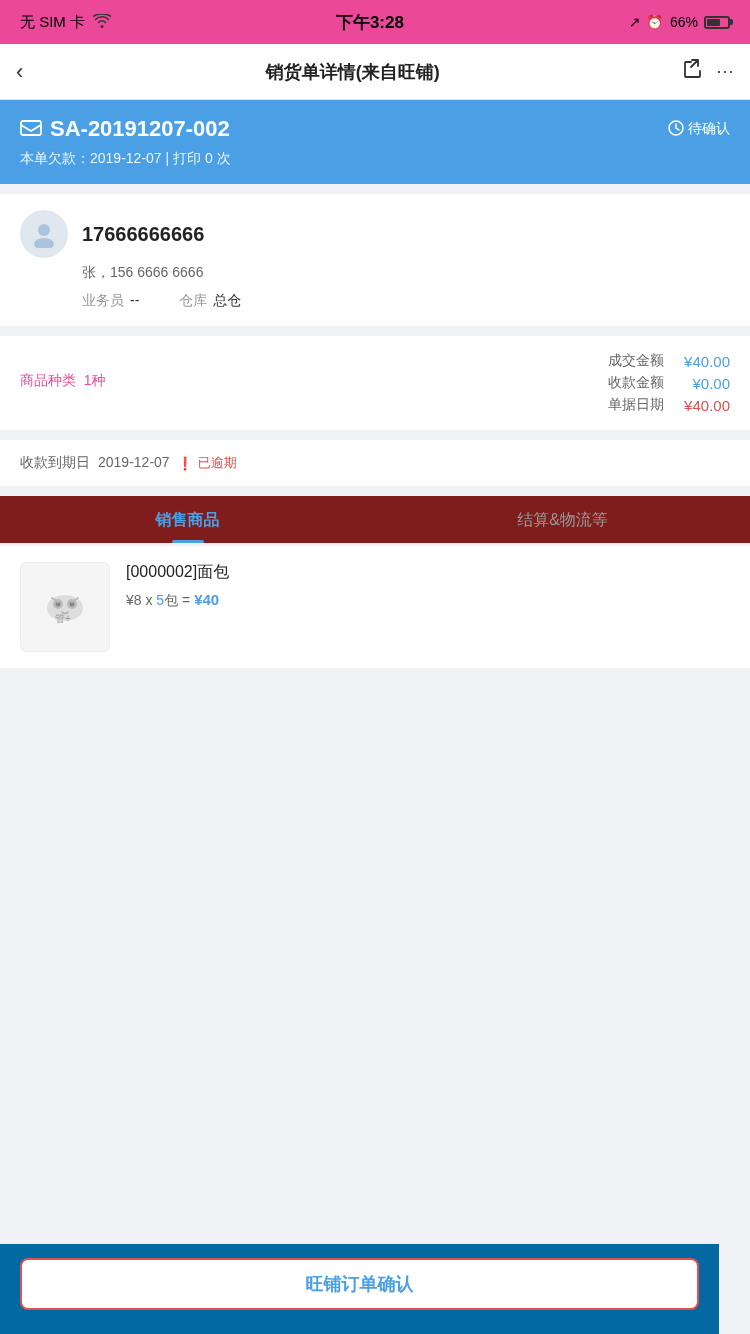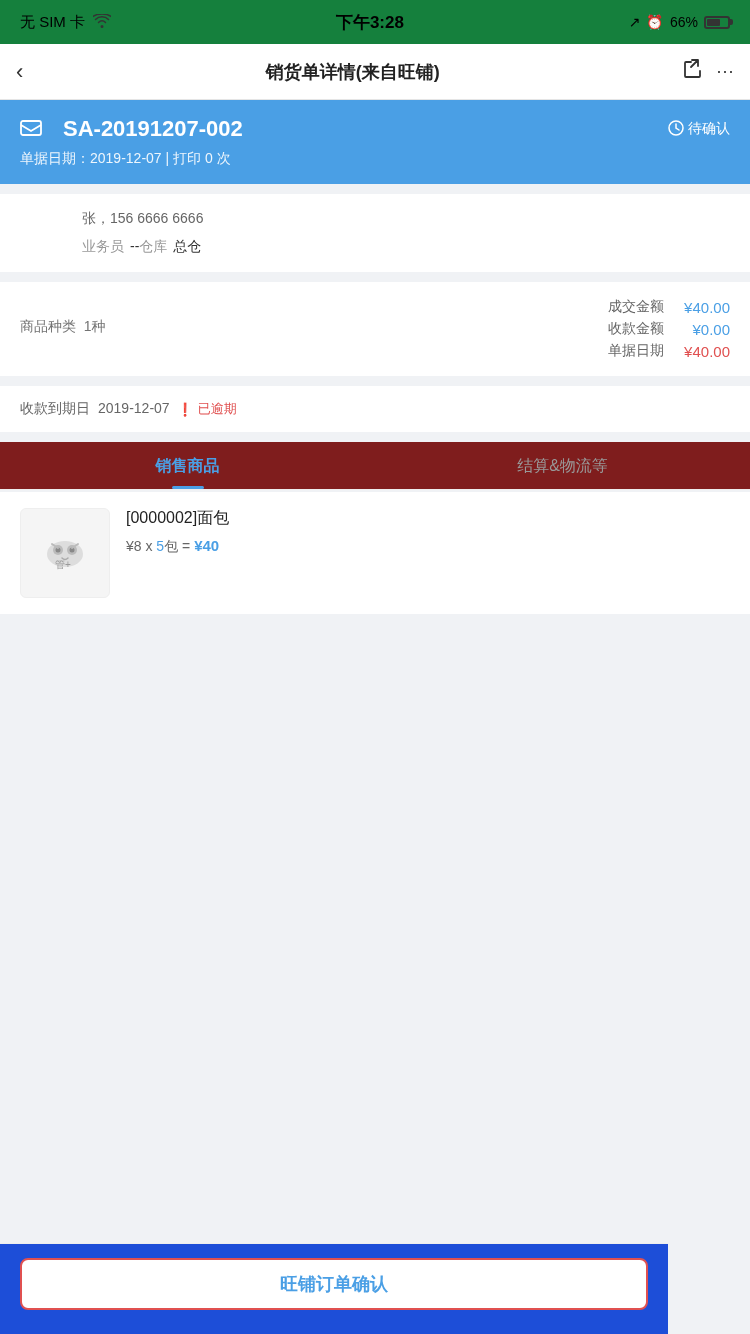--- a/index.html
+++ b/index.html
@@ -8,21 +8,21 @@
       font-family: -apple-system, "PingFang SC", "Helvetica Neue", Arial, sans-serif;
       background: #f0f2f5;
       width: 750px;
       min-height: 1334px;
       position: relative;
       overflow-x: hidden;
     }
 
     
     .status-bar {
-      background: #15803d;
+      background: #ec4899;
       height: 44px;
       display: flex;
       align-items: center;
       justify-content: space-between;
       padding: 0 20px;
       font-size: 15px;
       font-weight: 500;
     }
     .status-left { display: flex; align-items: center; gap: 8px; }
     .status-center { font-size: 17px; font-weight: 600; }
@@ -78,21 +78,21 @@
       justify-content: space-between;
       align-items: center;
       margin-bottom: 8px;
     }
     .order-id {
       font-size: 22px;
       font-weight: 700;
       color: #fff;
       display: flex;
       align-items: center;
-      gap: 21px;
+      gap: 8px;
     }
     .order-status {
       font-size: 14px;
       color: #fff;
       display: flex;
       align-items: center;
       gap: 4px;
     }
     .order-date {
       font-size: 14px;
@@ -120,40 +120,40 @@
     .avatar svg { width: 28px; height: 28px; }
     .customer-phone {
       font-size: 20px; font-weight: 600; color: #222;
     }
     .customer-name {
       font-size: 14px; color: #666;
       margin-left: 62px;
       margin-bottom: 10px;
     }
     .customer-meta {
-      display: flex; 
+      display: flex; gap: 40px;
       margin-left: 62px;
       font-size: 14px; color: #666;
     }
     .customer-meta-item { display: flex; gap: 6px; }
     .customer-meta-label { color: #999; }
     .customer-meta-value { color: #333; }
 
     
     .financials-section {
       background: #fff;
       margin-top: 10px;
       padding: 16px 20px;
     }
     .financials-row {
       display: flex;
       justify-content: space-between;
       align-items: center;
     }
-    .financials-left { font-size: 14px; color: #737373; }
+    .financials-left { font-size: 14px; color: #ec4899; }
     .financials-left-item { margin-bottom: 4px; }
     .financials-amount-group {
       text-align: right;
       display: flex;
       flex-direction: column;
       gap: 4px;
     }
     .amount-row {
       display: flex; justify-content: space-between; align-items: center; gap: 20px;
       font-size: 14px;
@@ -240,22 +240,22 @@
     
     .bottom-area {
       background: #f0f2f5;
       flex: 1;
       min-height: 180px;
     }
 
     
     .bottom-button-wrap {
       position: fixed;
-      bottom: 0; left: 0; width: 668px;
-      background: #1d4ed8;
+      bottom: 0; left: 0; width: 719px;
+      background: #0369a1;
       padding: 14px 20px 24px;
       border-top: 1px solid #eee;
     }
     .confirm-button {
       width: 100%;
       height: 52px;
       border: 2.5px solid #e05050;
       background: #fff;
       border-radius: 8px;
       font-size: 18px;
@@ -322,25 +322,34 @@
       <span>
         <svg width="16" height="16" viewBox="0 0 16 16" fill="none">
           <circle cx="8" cy="8" r="7" stroke="white" stroke-width="1.5"></circle>
           <path d="M8 4v4l3 2" stroke="white" stroke-width="1.5" stroke-linecap="round"></path>
         </svg>
       </span>
       <span>待确认</span>
     </div>
   </div>
   <div class="order-date">
-    <span>单据日期：</span><span>2019-12-07</span>&nbsp;<span>| 打印</span>&nbsp;<span>0</span>&nbsp;<span>次</span>
+    <span>本单欠款：</span><span>2019-12-07</span>&nbsp;<span>| 打印</span>&nbsp;<span>0</span>&nbsp;<span>次</span>
   </div>
 </div>
 
 <div class="customer-section">
+  <div class="customer-row">
+    <div class="avatar">
+      <svg viewBox="0 0 28 28" fill="none">
+        <circle cx="14" cy="10" r="6" fill="#aac4dd"></circle>
+        <ellipse cx="14" cy="24" rx="10" ry="6" fill="#aac4dd"></ellipse>
+      </svg>
+    </div>
+    <span class="customer-phone">17666666666</span>
+  </div>
   <div class="customer-name">张，156 6666 6666</div>
   <div class="customer-meta">
     <div class="customer-meta-item">
       <span class="customer-meta-label">业务员</span>
       <span class="customer-meta-value">--</span>
     </div>
     <div class="customer-meta-item">
       <span class="customer-meta-label">仓库</span>
       <span class="customer-meta-value">总仓</span>
     </div>

